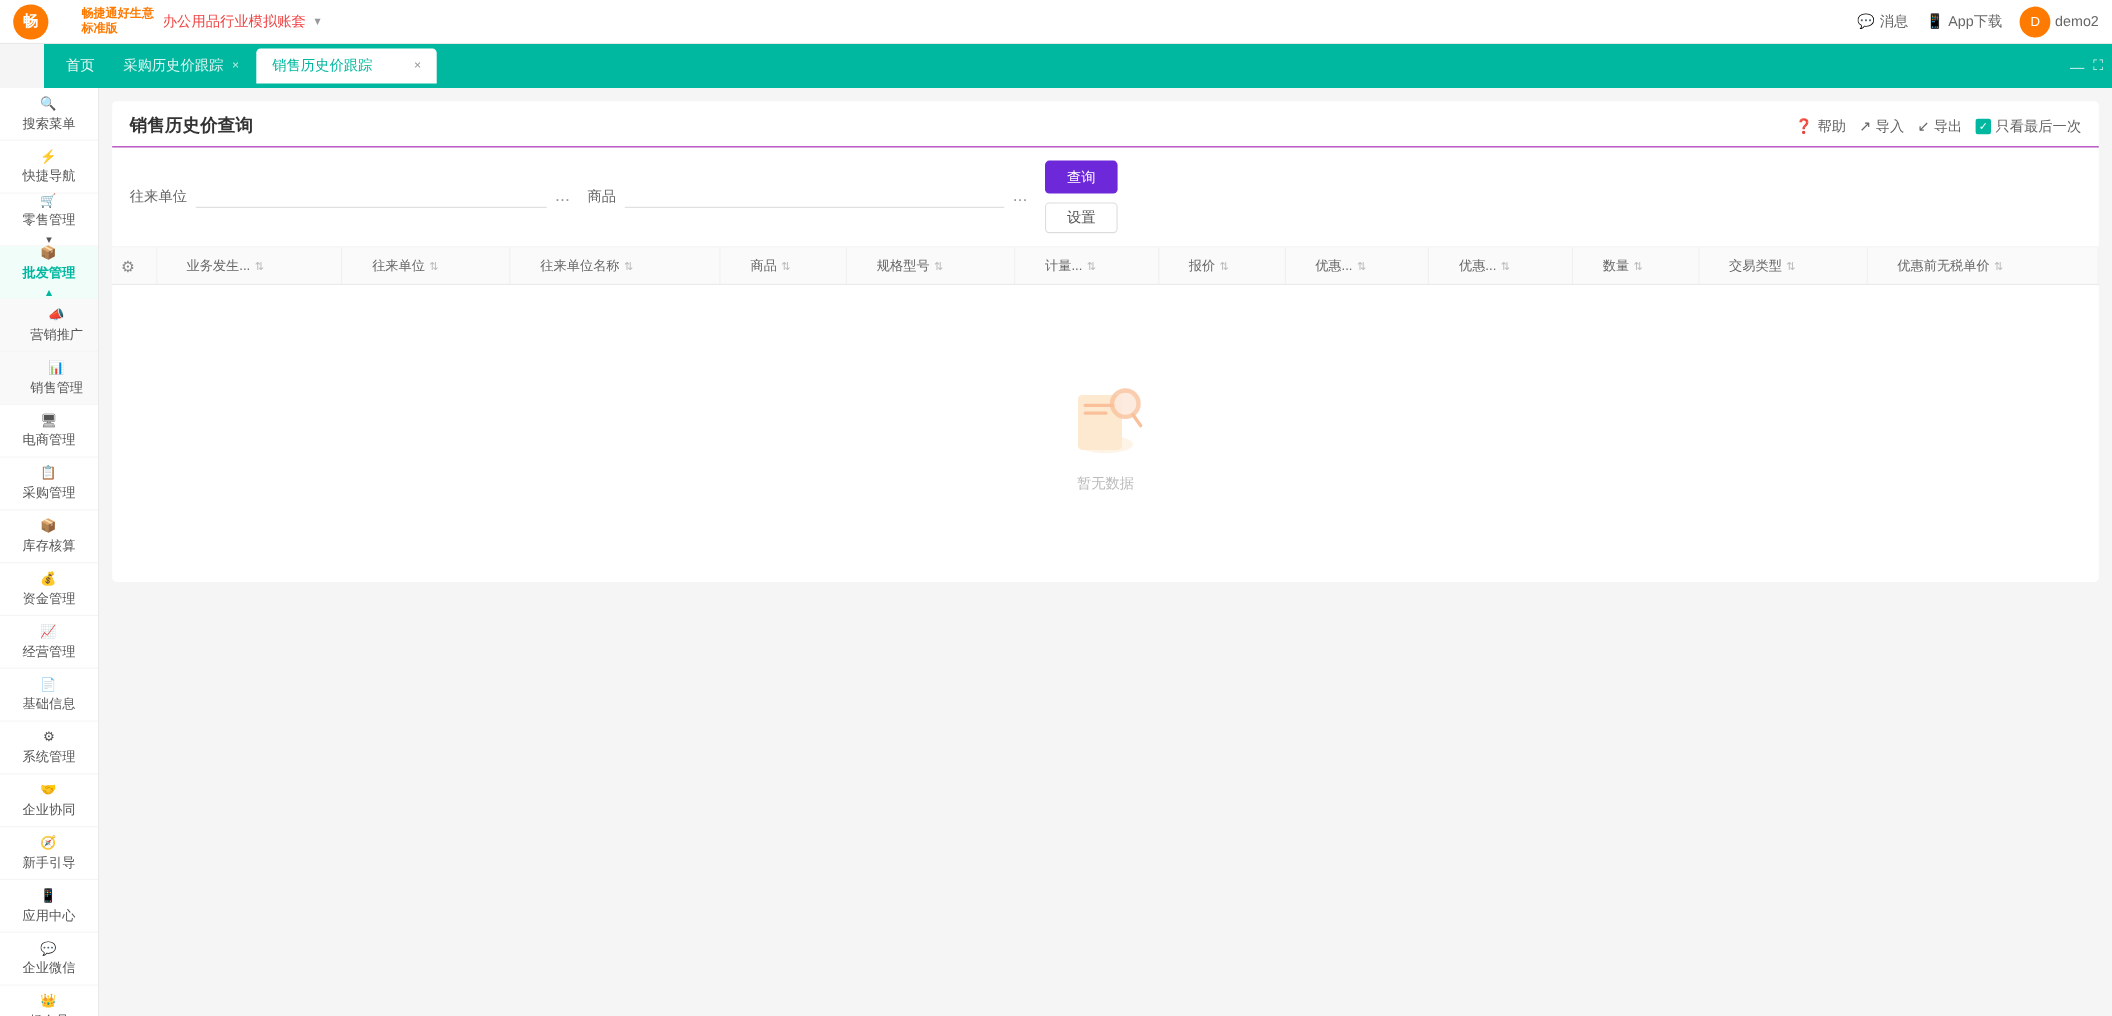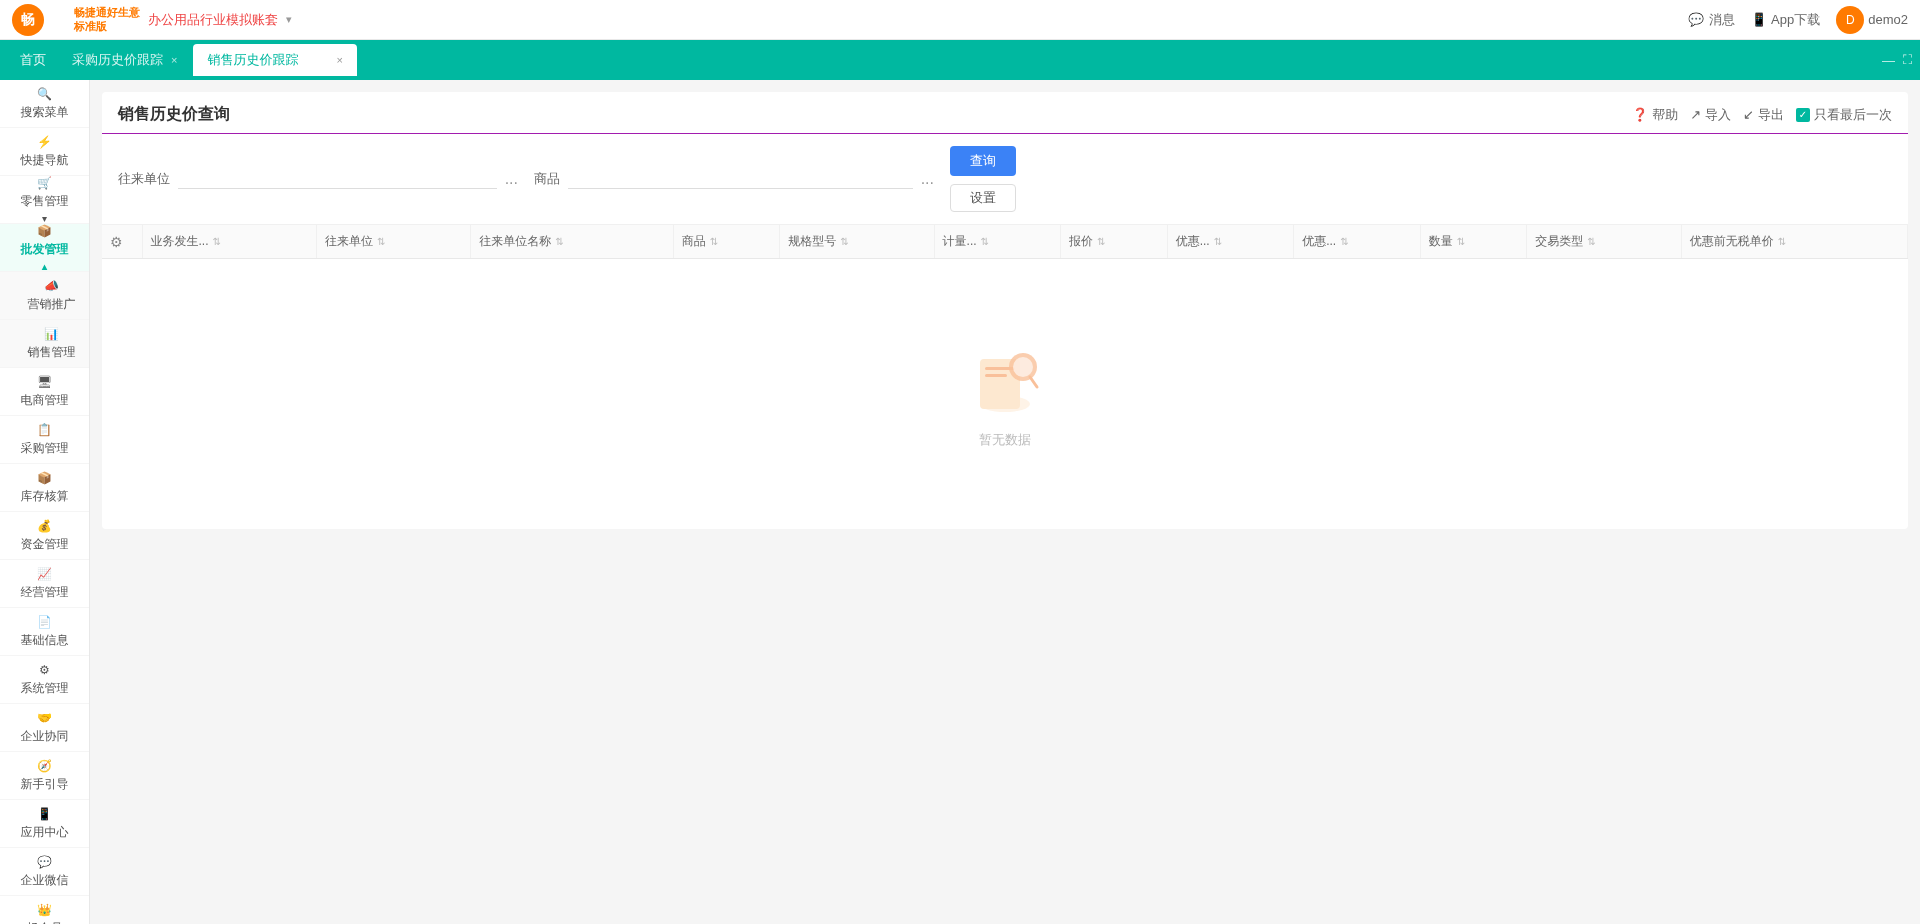--- a/index.html
+++ b/index.html
@@ -17,21 +17,21 @@
     .logo-text { font-size: 11px; color: #ff7a00; font-weight: bold; line-height: 1.2; margin-left: 24px; }
     .top-bar-title { color: #ef4444; font-size: 13px; }
     .top-bar-dropdown { color: #999; font-size: 11px; cursor: pointer; }
     .top-bar-right { display: flex; align-items: center; gap: 16px; color: #666; font-size: 13px; }
     .top-bar-right-item { display: flex; align-items: center; gap: 4px; cursor: pointer; }
     .avatar { width: 28px; height: 28px; border-radius: 50%; background: #ff7a00; display: flex; align-items: center; justify-content: center; color: white; font-size: 12px; }
 
     
     .tab-bar {
       display: flex; align-items: center;
-      background: #00b8a0; height: 40px; padding: 0 8px;
+      background: #00b8a0; height: 40px; padding: 0 8px; margin-left: 40px;
     }
     .tab-item {
       display: flex; align-items: center; gap: 6px;
       padding: 0 14px; height: 32px; border-radius: 4px 4px 0 0;
       cursor: pointer; color: rgba(255,255,255,0.85); font-size: 13px;
       background: transparent; margin-right: 2px;
     }
     .tab-item.active {
       background: #fff; color: #00b8a0; font-weight: 500; gap: 36px;
     }
@@ -94,39 +94,39 @@
     }
     .filter-input {
       flex: 1; border: none; border-bottom: 1px solid #ddd;
       padding: 2px 4px; font-size: 13px; color: #333; outline: none;
       background: transparent; min-width: 120px;
     }
     .filter-dots { color: #999; font-size: 16px; cursor: pointer; }
     .date-filter { display: flex; flex-direction: column; }
 
     .query-btn {
-      background: #3b82f6; color: white; border: none; border-radius: 4px;
+      background: #6d28d9; color: white; border: none; border-radius: 4px;
       padding: 6px 20px; font-size: 13px; cursor: pointer; white-space: nowrap;
     }
     .setting-btn {
       background: #fff; color: #555; border: 1px solid #ddd; border-radius: 4px;
       padding: 4px 16px; font-size: 13px; cursor: pointer; display: block;
       margin-top: 4px; text-align: center;
     }
     .action-buttons { display: flex; flex-direction: column; gap: 4px; }
 
     
     .table-area { padding: 0; }
     .data-table { width: 100%; border-collapse: collapse; }
     .data-table th {
       background: #fafafa; border-bottom: 1px solid #e8e8e8; border-right: 1px solid #f0f0f0;
       padding: 8px 8px; font-size: 12px; color: #666; font-weight: normal;
       text-align: left; white-space: nowrap; user-select: none;
     }
-    .data-table th .th-inner { display: flex; align-items: center; gap: 4px; }
+    .data-table th .th-inner { display: flex; align-items: center; gap: 4px; margin-left: 19px; }
     .sort-icon { font-size: 10px; color: #bbb; }
     .settings-th { width: 40px; text-align: center; }
     .gear-icon { font-size: 14px; color: #888; cursor: pointer; }
 
     
     .empty-state {
       display: flex; flex-direction: column; align-items: center; justify-content: center;
       padding: 80px 0; color: #ccc; font-size: 13px; font-family: Liberation Serif, serif;
     }
     .empty-icon { width: 80px; height: 80px; margin-bottom: 12px; position: relative; }

